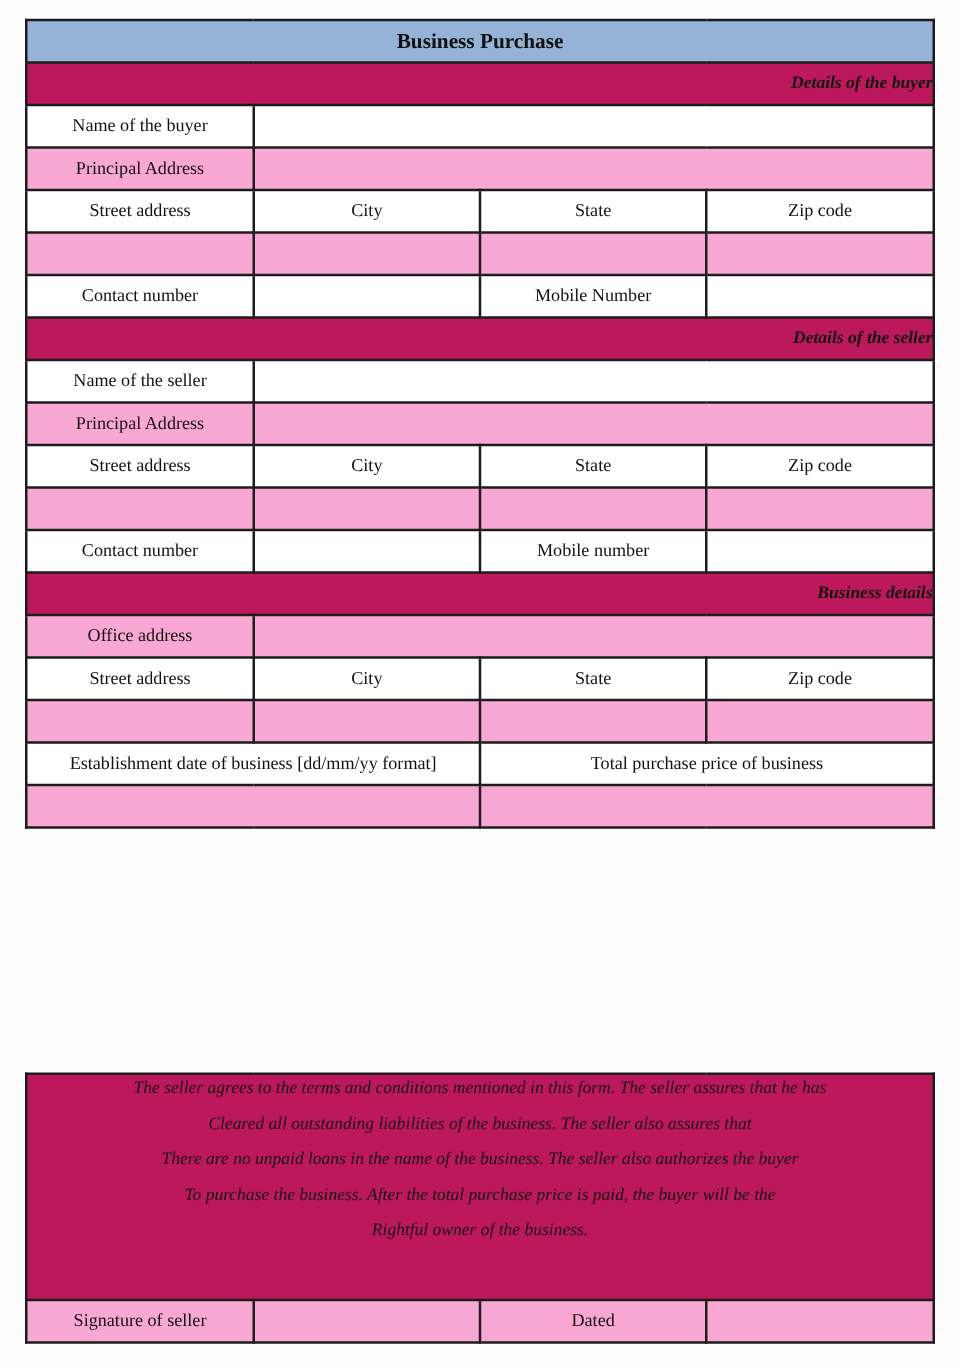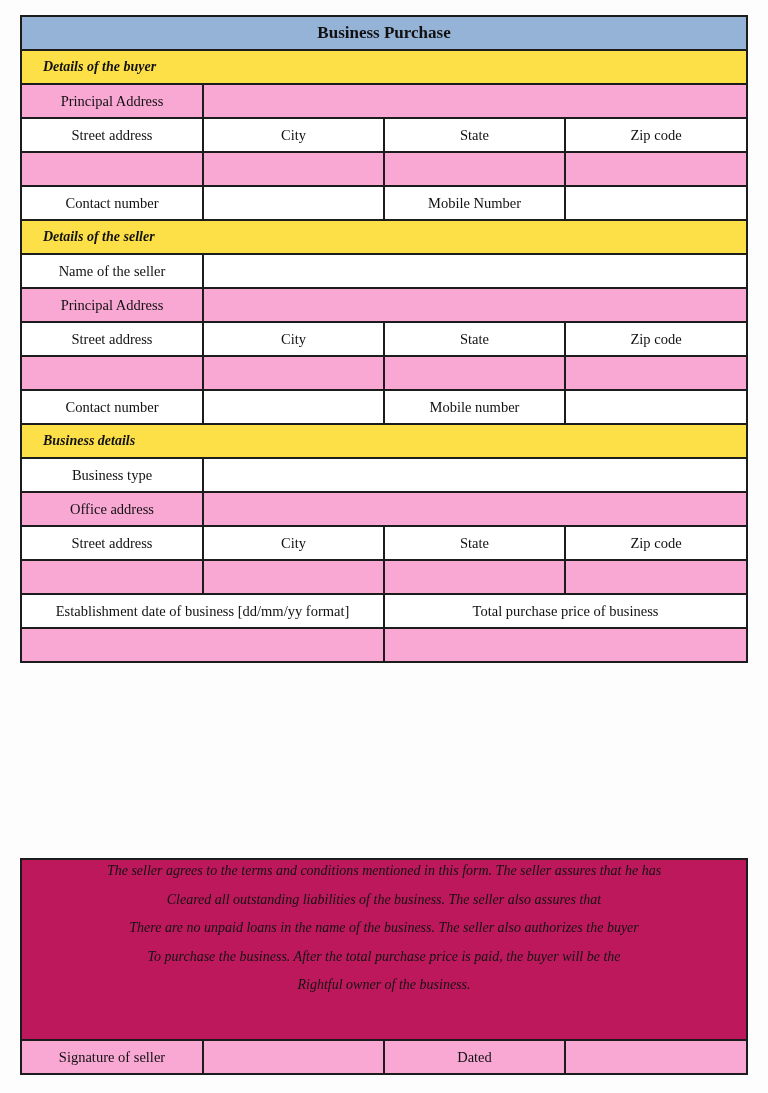--- a/index.html
+++ b/index.html
@@ -2,21 +2,21 @@
 <html><head>
 <meta charset="utf-8">
 <style>
   html, body { margin:0; padding:0; background:#fdfdfd; }
   body { width:768px; height:1093px; position:relative; font-family:"Liberation Serif", serif; color:#111; }
   table { border-collapse:collapse; position:absolute; left:20px; width:726px; table-layout:fixed; }
   td { border:2px solid #1c1c1c; text-align:center; font-size:14.5px; height:32px; padding:0; vertical-align:middle; }
   .w { background:#ffffff; }
   .b { background:#f9a8d4; }
   .title td { background:#95b3d7; font-weight:bold; font-size:17px; }
-  .sec td { background:#fde047; text-align:left; font-style:italic; font-weight:bold; font-size:14px; padding-left:21px; }
+  .sec td { background:#be185d; text-align:right; font-style:italic; font-weight:bold; font-size:14px; padding-left:21px; }
   .note td { background:#fff; height:57px; line-height:18px; font-size:14.5px; }
   #t1 { top:15px; }
   #t2 { top:858px; }
   .para td { background:#be185d; height:179px; font-style:italic; font-size:14px; line-height:34.5px; vertical-align:top; padding-top:0; }
   .para td div { margin-top:-6px; }
 </style>
 </head>
 <body>
 
 <table id="t1">
@@ -27,20 +27,24 @@
       <col style="width:182px">
     </colgroup>
   <tbody>
       <tr class="title">
         <td colspan="4">Business Purchase</td>
       </tr>
 
   <tr class="sec">
         <td colspan="4">Details of the buyer</td>
       </tr>
+  <tr>
+    <td class="w">Name of the buyer</td>
+    <td class="w" colspan="3"></td>
+  </tr>
   <tr>
     <td class="b">Principal Address</td>
     <td class="b" colspan="3"></td>
   </tr>
   <tr>
     <td class="w">Street address</td>
     <td class="w">City</td>
     <td class="w">State</td>
     <td class="w">Zip code</td>
   </tr>
@@ -84,24 +88,20 @@
     <td class="w">Contact number</td>
     <td class="w"></td>
     <td class="w">Mobile number</td>
     <td class="w"></td>
   </tr>
 
   <tr class="sec">
         <td colspan="4">Business details</td>
       </tr>
   <tr>
-    <td class="w">Business type</td>
-    <td class="w" colspan="3"></td>
-  </tr>
-  <tr>
     <td class="b">Office address</td>
     <td class="b" colspan="3"></td>
   </tr>
   <tr>
     <td class="w">Street address</td>
     <td class="w">City</td>
     <td class="w">State</td>
     <td class="w">Zip code</td>
   </tr>
   <tr>

